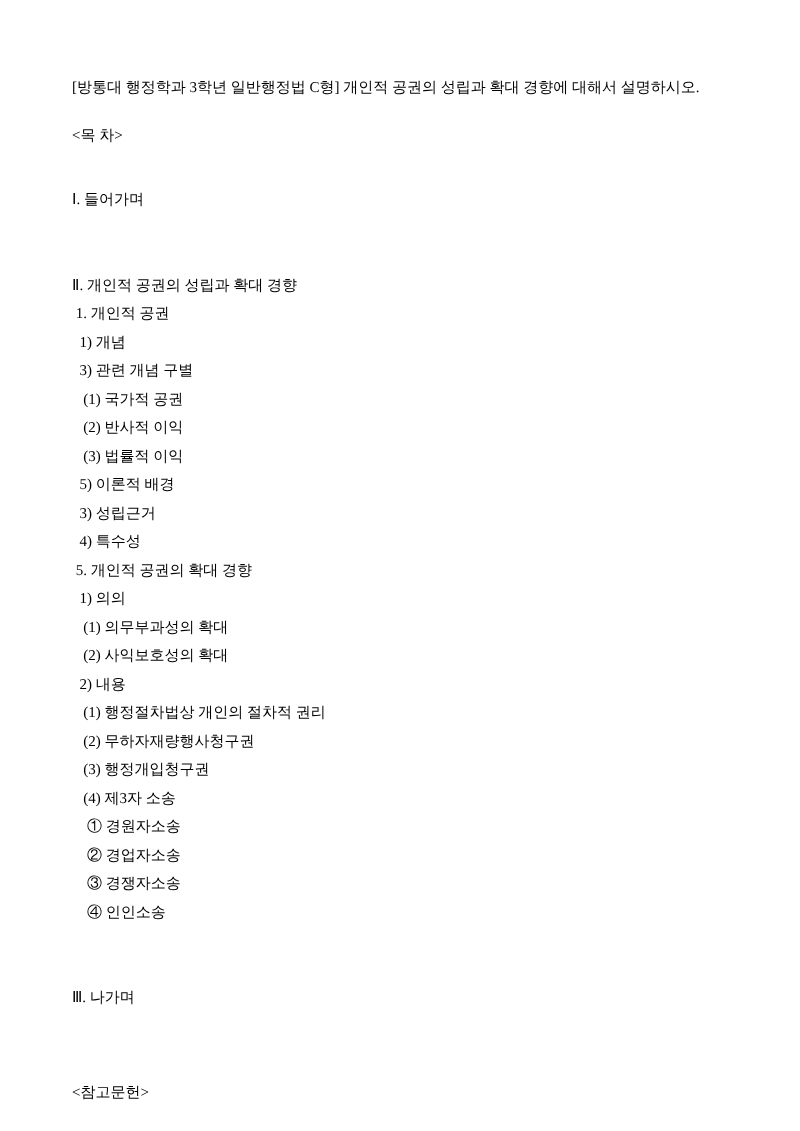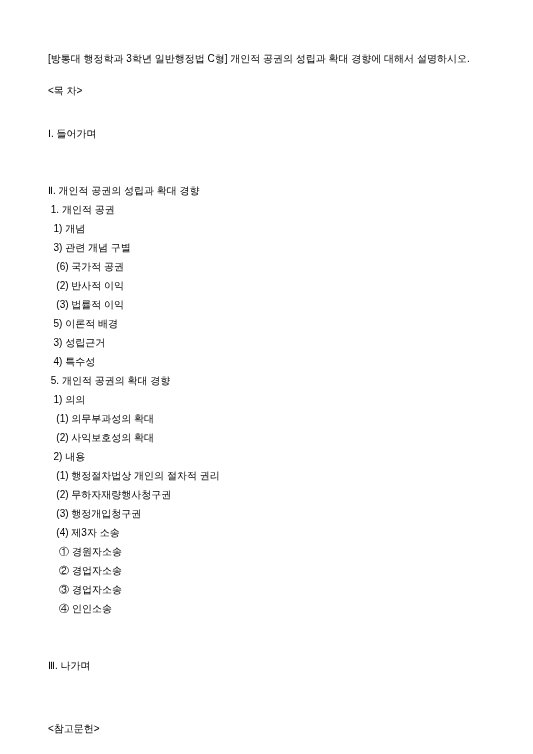--- a/index.html
+++ b/index.html
@@ -1,18 +1,19 @@
 <!DOCTYPE html>
 <html><head>
   <meta charset="utf-8">
   <style>
     * {
       margin: 0;
       padding: 0;
       box-sizing: border-box;
+      font-family: Liberation Serif, serif;
     }
     body {
       width: 533px;
       height: 754px;
       background: #ffffff;
       font-family: "Malgun Gothic", "맑은 고딕", sans-serif;
       font-size: 10px;
       color: #000000;
       padding: 50px 48px 40px 48px;
       line-height: 1.9;
@@ -50,39 +51,39 @@
 
 <div class="section-header level-0">Ⅰ. 들어가며</div>
 
 <div class="spacer"></div>
 
 <div class="section-header level-0">Ⅱ. 개인적 공권의 성립과 확대 경향</div>
 
 <div class="line level-0"> 1. 개인적 공권</div>
 <div class="line level-0">  1) 개념</div>
 <div class="line level-0">  3) 관련 개념 구별</div>
-<div class="line level-0">   (6) 국가적 공권</div>
+<div class="line level-0">   (1) 국가적 공권</div>
 <div class="line level-0">   (2) 반사적 이익</div>
 <div class="line level-0">   (3) 법률적 이익</div>
 <div class="line level-0">  5) 이론적 배경</div>
 <div class="line level-0">  3) 성립근거</div>
 <div class="line level-0">  4) 특수성</div>
 
 <div class="line level-0"> 5. 개인적 공권의 확대 경향</div>
 <div class="line level-0">  1) 의의</div>
 <div class="line level-0">   (1) 의무부과성의 확대</div>
 <div class="line level-0">   (2) 사익보호성의 확대</div>
 <div class="line level-0">  2) 내용</div>
 <div class="line level-0">   (1) 행정절차법상 개인의 절차적 권리</div>
 <div class="line level-0">   (2) 무하자재량행사청구권</div>
 <div class="line level-0">   (3) 행정개입청구권</div>
 <div class="line level-0">   (4) 제3자 소송</div>
 <div class="line level-0">    ① 경원자소송</div>
 <div class="line level-0">    ② 경업자소송</div>
-<div class="line level-0">    ③ 경업자소송</div>
+<div class="line level-0">    ③ 경쟁자소송</div>
 <div class="line level-0">    ④ 인인소송</div>
 
 <div class="spacer"></div>
 
 <div class="section-header level-0">Ⅲ. 나가며</div>
 
 <div class="spacer"></div>
 <div class="spacer"></div>
 
 <div class="footer level-0">&lt;참고문헌&gt;</div>

